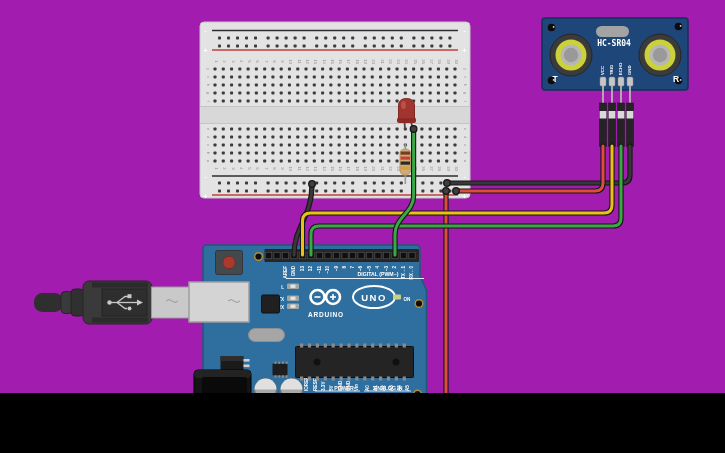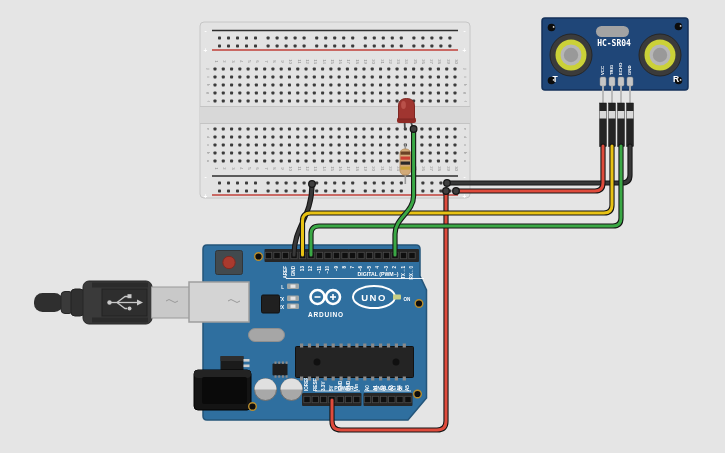--- a/index.html
+++ b/index.html
@@ -1,16 +1,16 @@
 <!DOCTYPE html>
 <html><head>
 <meta charset="utf-8">
 <style>
   html,body{margin:0;padding:0;background:#000;}
-  .stage{width:725px;height:453px;background:#e5e5e5;position:relative;overflow:hidden;}
+  .stage{width:725px;height:393px;background:#a21caf;position:relative;overflow:hidden;}
   svg text{font-family:"Liberation Sans",sans-serif;fill:#fff;}
   text.mono{font-family:"DejaVu Sans Mono",monospace;}
   text.silk{font-weight:bold;}
   text.bb{fill:#8e8e8e;font-size:4.2px;}
   text.pinlab{font-size:4.6px;font-weight:bold;fill:#fff;}
   text.sec{font-size:5.2px;font-weight:bold;}
   text.tiny{font-size:4.6px;font-weight:bold;}
 </style>
 </head>
 <body>

